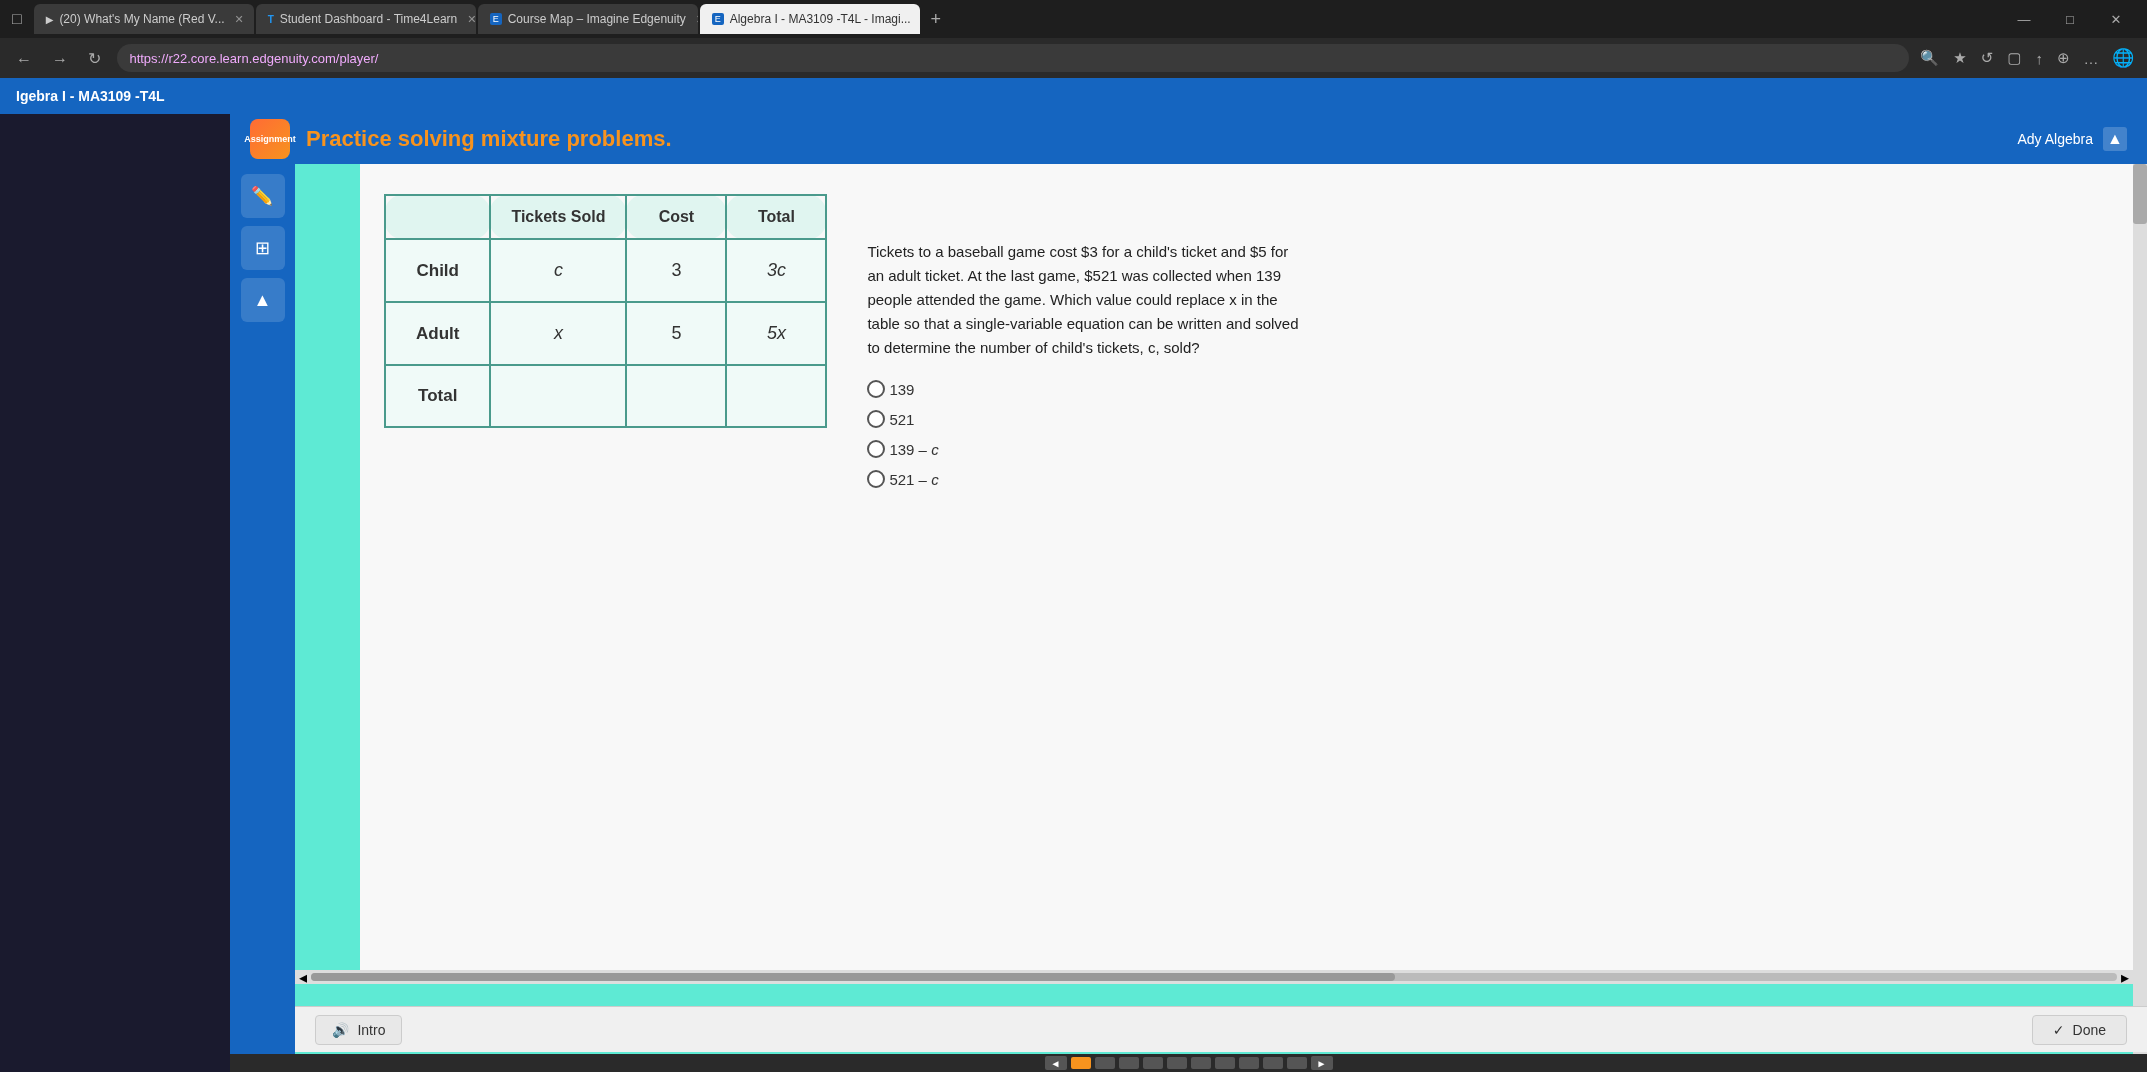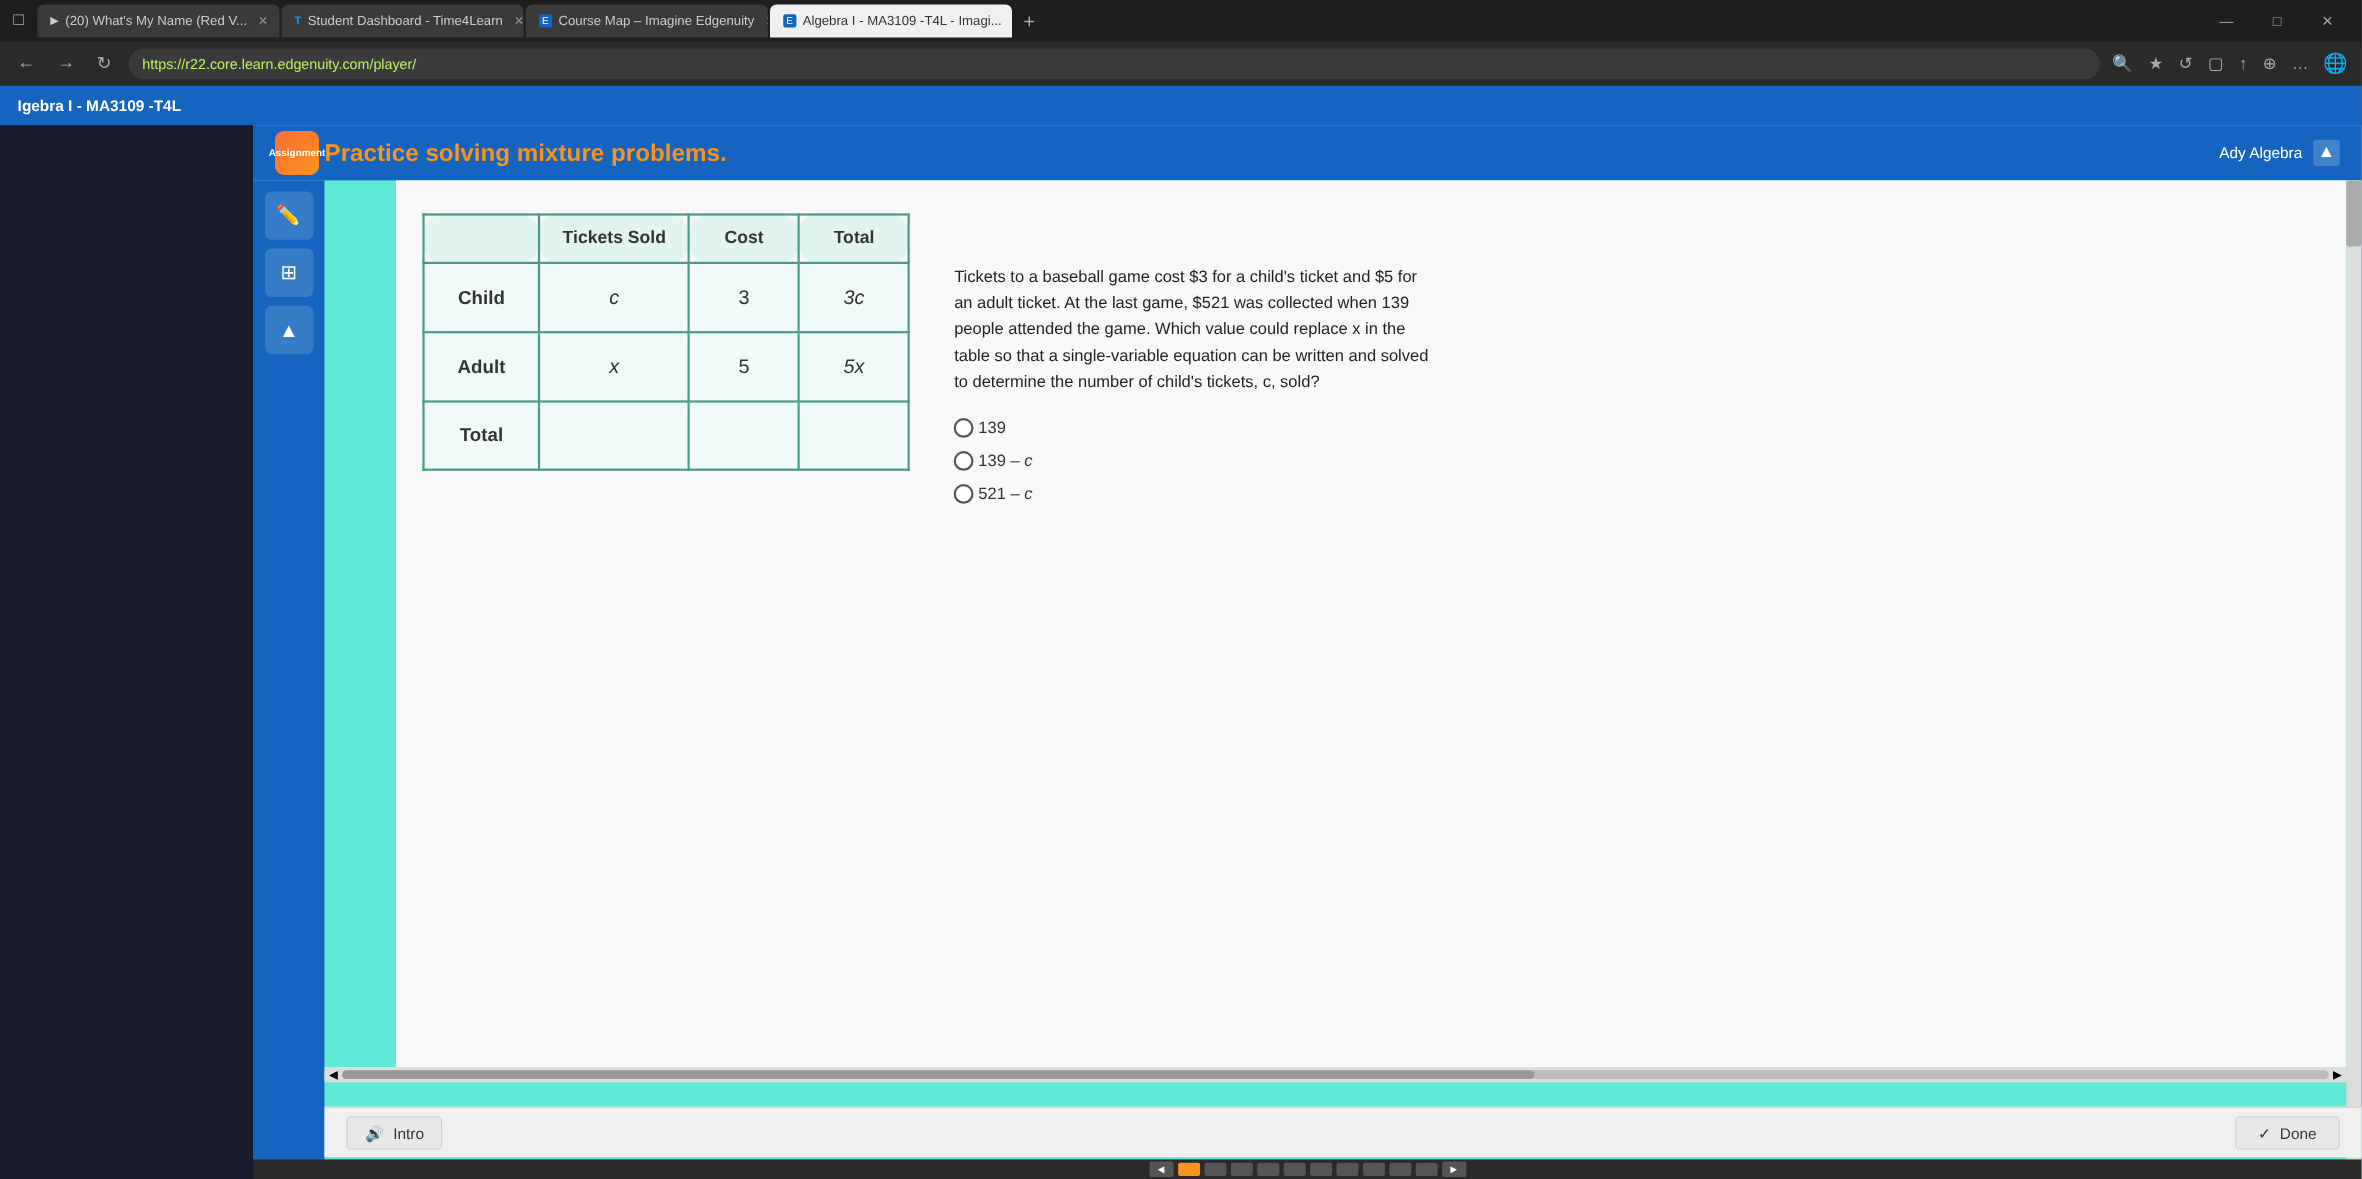--- a/index.html
+++ b/index.html
@@ -78,21 +78,21 @@
       padding: 4px;
     }
     .url-box {
       flex: 1;
       background: #3a3a3a;
       border-radius: 20px;
       height: 28px;
       display: flex;
       align-items: center;
       padding: 0 12px;
-      color: #bef264;
+      color: #f0abfc;
       font-size: 13px;
     }
     .toolbar-icons {
       display: flex;
       gap: 14px;
       align-items: center;
     }
     .toolbar-icon {
       color: #aaa;
       font-size: 15px;
@@ -168,21 +168,21 @@
       justify-content: center;
       font-weight: bold;
       color: #fff;
       font-size: 12px;
     }
     .player-title {
       color: #f7931e;
       font-size: 22px;
       font-weight: bold;
       flex: 1;
-      margin-left: 5px;
+      margin-left: 16px;
     }
     .player-user {
       color: #fff;
       font-size: 14px;
     }
     .player-scroll-btn {
       width: 24px;
       height: 24px;
       background: rgba(255,255,255,0.2);
       border-radius: 3px;
@@ -537,20 +537,24 @@
 
         <div class="problem-right">
           <p class="problem-text">Tickets to a baseball game cost $3 for a child's ticket and $5 for an adult ticket. At the last game, $521 was collected when 139 people attended the game. Which value could replace x in the table so that a single-variable equation can be written and solved to determine the number of child's tickets, c, sold?</p>
 
           <div class="answer-option">
             <div class="radio-circle"></div>
             <span>139</span>
           </div>
           <div class="answer-option">
             <div class="radio-circle"></div>
+            <span>521</span>
+          </div>
+          <div class="answer-option">
+            <div class="radio-circle"></div>
             <span>139 – <span class="italic-var">c</span></span>
           </div>
           <div class="answer-option">
             <div class="radio-circle"></div>
             <span>521 – <span class="italic-var">c</span></span>
           </div>
         </div>
       </div>
     </div>
 

